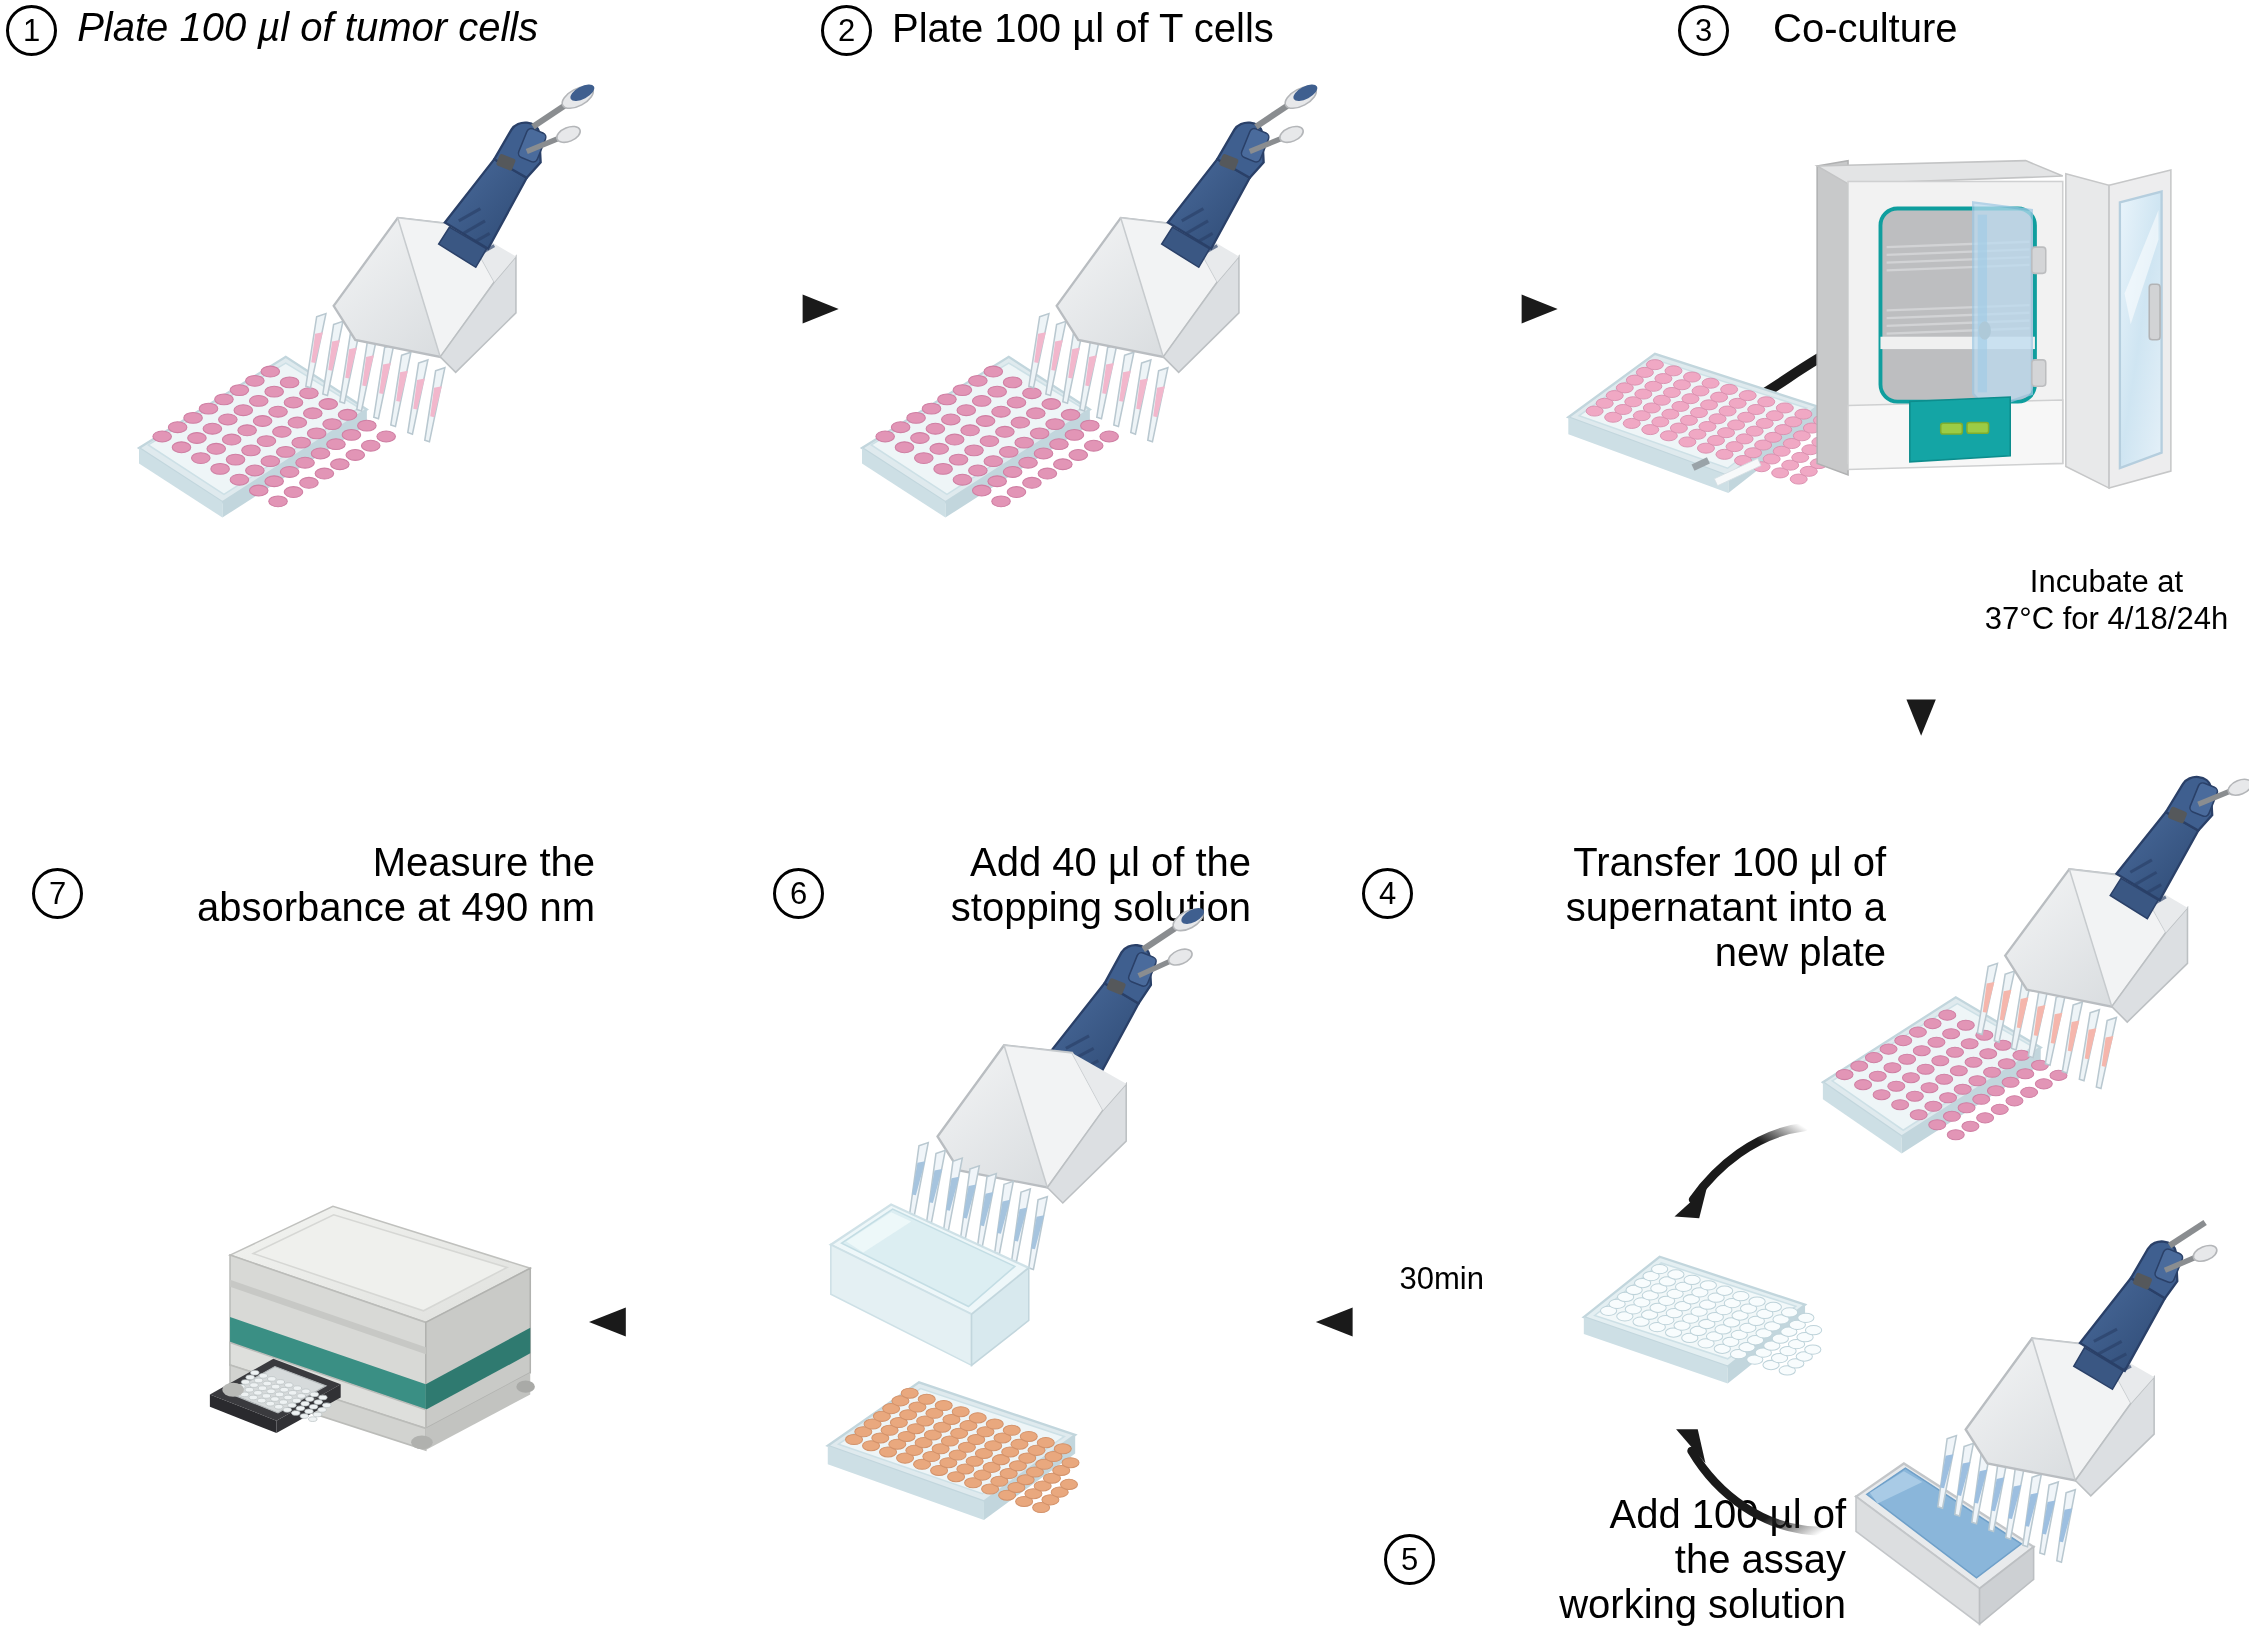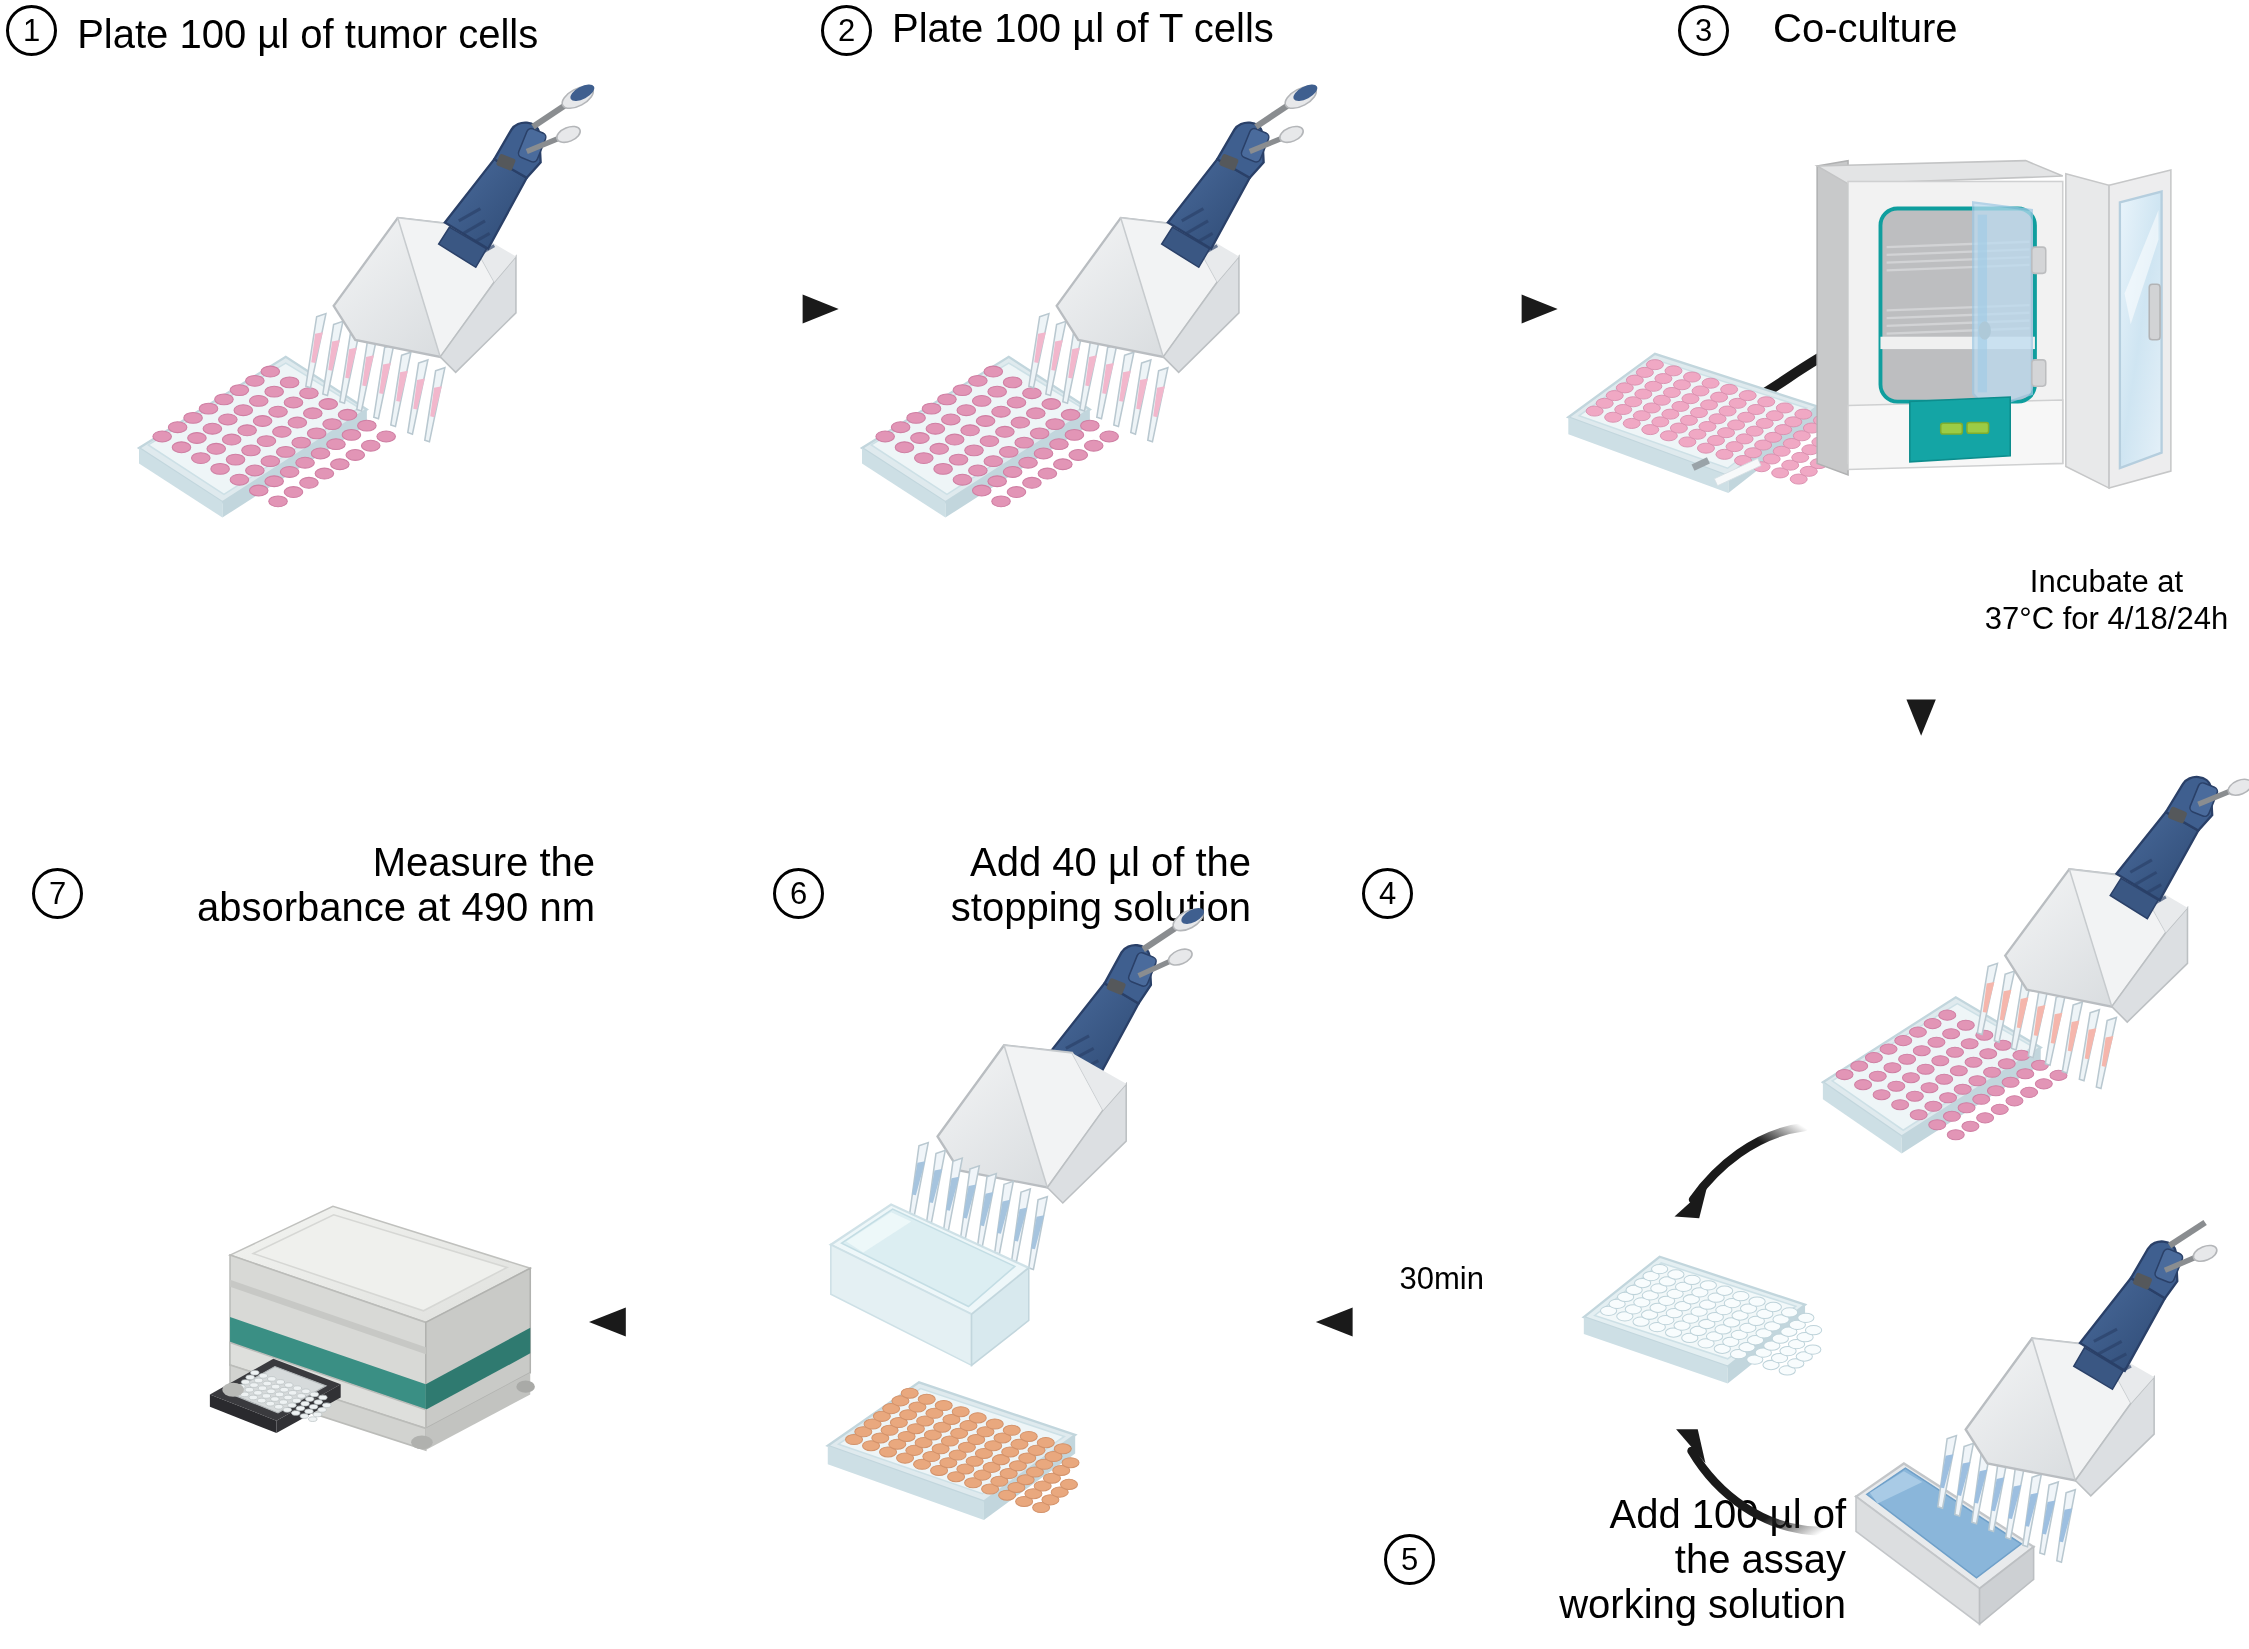--- a/index.html
+++ b/index.html
@@ -16,21 +16,21 @@
   svg{display:block;overflow:visible;}
   .art{position:absolute;}
 </style>
 </head>
 <body>
 
 <div class="stage">
 
   <div class="lbl" style="left:6.2px;top:4.6px;">
     <div class="num">1</div>
-    <div class="txt" style="margin-left:20px;margin-top:7px;">Plate 100 µl of tumor cells</div>
+    <div class="txt" style="margin-left:20px;margin-top:0;font-style:italic;">Plate 100 µl of tumor cells</div>
   </div>
 
   <div class="lbl" style="left:821px;top:4.6px;">
     <div class="num">2</div>
     <div class="txt" style="margin-left:20px;margin-top:1.5px;">Plate 100 µl of T cells</div>
   </div>
 
   <div class="lbl" style="left:1678px;top:4.6px;">
     <div class="num">3</div>
     <div class="txt" style="margin-left:44px;margin-top:1.5px;">Co-culture</div>
@@ -43,20 +43,23 @@
   </div>
 
   <div class="lbl" style="left:773px;top:840px;width:510px;">
     <div class="num" style="margin-top:28px;">6</div>
     <div class="txt ctr" style="margin-left:17px;width:410px;">Add 40 µl of the
 stopping solution</div>
   </div>
 
   <div class="lbl" style="left:1362px;top:840px;width:557px;">
     <div class="num" style="margin-top:28px;">4</div>
+    <div class="txt ctr" style="margin-left:17px;width:456px;">Transfer 100 µl of
+supernatant into a
+new plate</div>
   </div>
 
   <div class="lbl" style="left:1384px;top:1492px;width:495px;">
     <div class="num" style="margin-top:42px;">5</div>
     <div class="txt ctr" style="margin-left:17px;width:394px;">Add 100 µl of
 the assay
 working solution</div>
   </div>
 
   <div class="ann" style="left:1979px;top:563px;width:255px;">Incubate at

